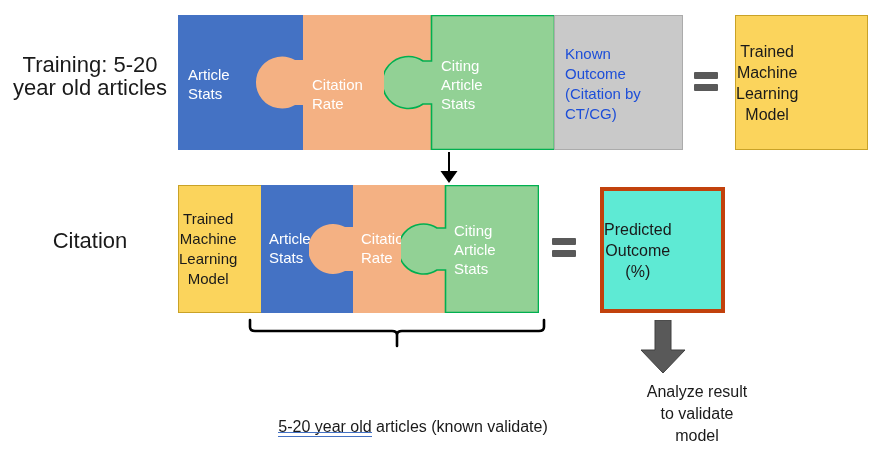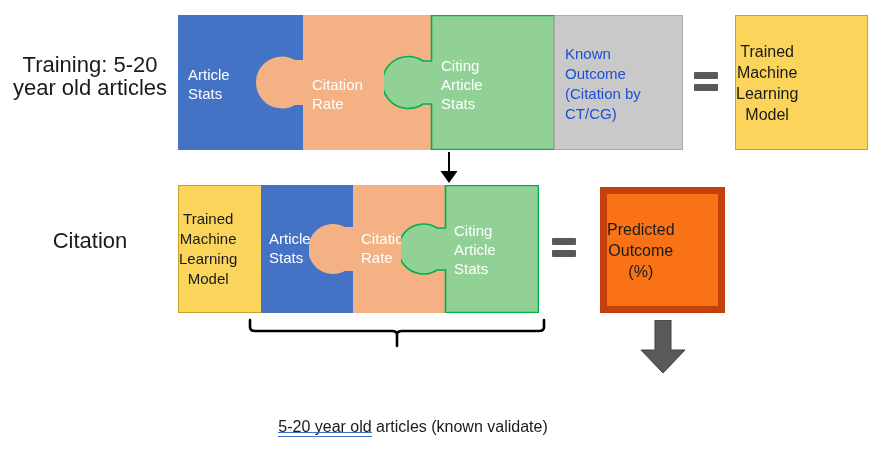--- a/index.html
+++ b/index.html
@@ -42,21 +42,21 @@
     box-sizing:border-box;
     display:flex;
     align-items:center;
     justify-content:flex-start;
     text-align:center;
     font-size:16px;
     line-height:21px;
     white-space:pre-line;
   }
   .yellowbox{background:#FBD45C;border:1px solid #C9A227;color:#1a1a1a;}
-  .graybox{background:#f97316;border:7px solid #c2410c;color:#1a1a1a;}
+  .graybox{background:#5eead4;border:4px solid #c2410c;color:#1a1a1a;}
 
   
   .equals{position:absolute;width:24px;}
   .equals i{display:block;height:7px;background:#595959;border-radius:1px;}
   .equals i+i{margin-top:5px;}
 
   
   .smallarrow{position:absolute;}
 
   
@@ -210,14 +210,17 @@
     <svg width="298" height="30" viewBox="0 0 298 30">
       <path d="M2 2 L2 9 Q2 13 7 13 L144 13 Q149 13 149 17 L149 28 L149 17 Q149 13 154 13 L291 13 Q296 13 296 9 L296 2" fill="none" stroke="#000000" stroke-width="2.6" stroke-linecap="round" stroke-linejoin="round"></path>
     </svg>
   </div>
 
   <div class="caption" style="left:222px;top:372px;width:350px;">
     <div><span class="sq-underline">5-20 year old</span><span> articles (known validate)</span></div>
     
   </div>
 
+  <div class="analyze" style="left:592px;top:381px;width:210px;">Analyze result
+to validate
+model</div>
 
 </div>
 
 </body></html>

